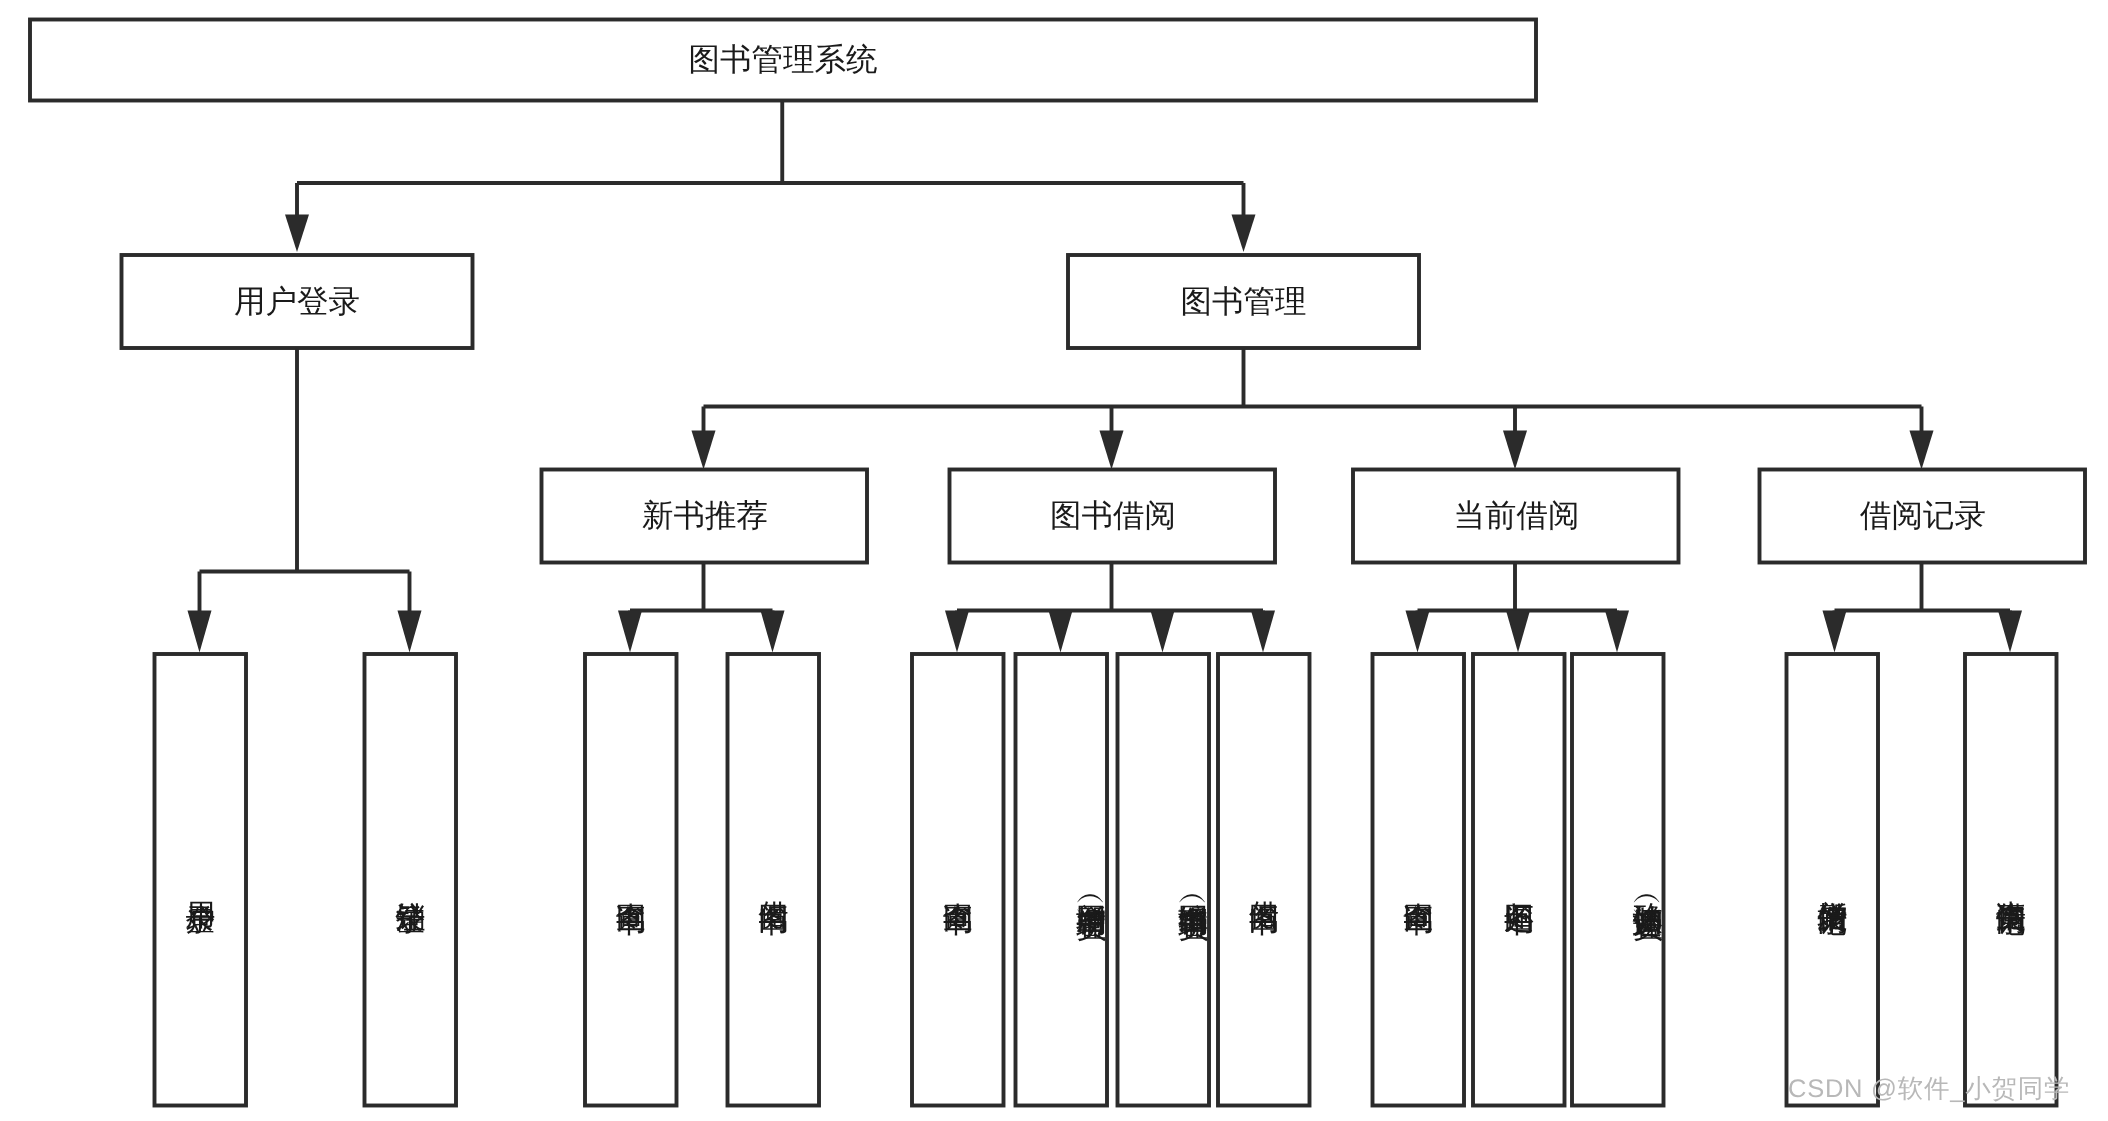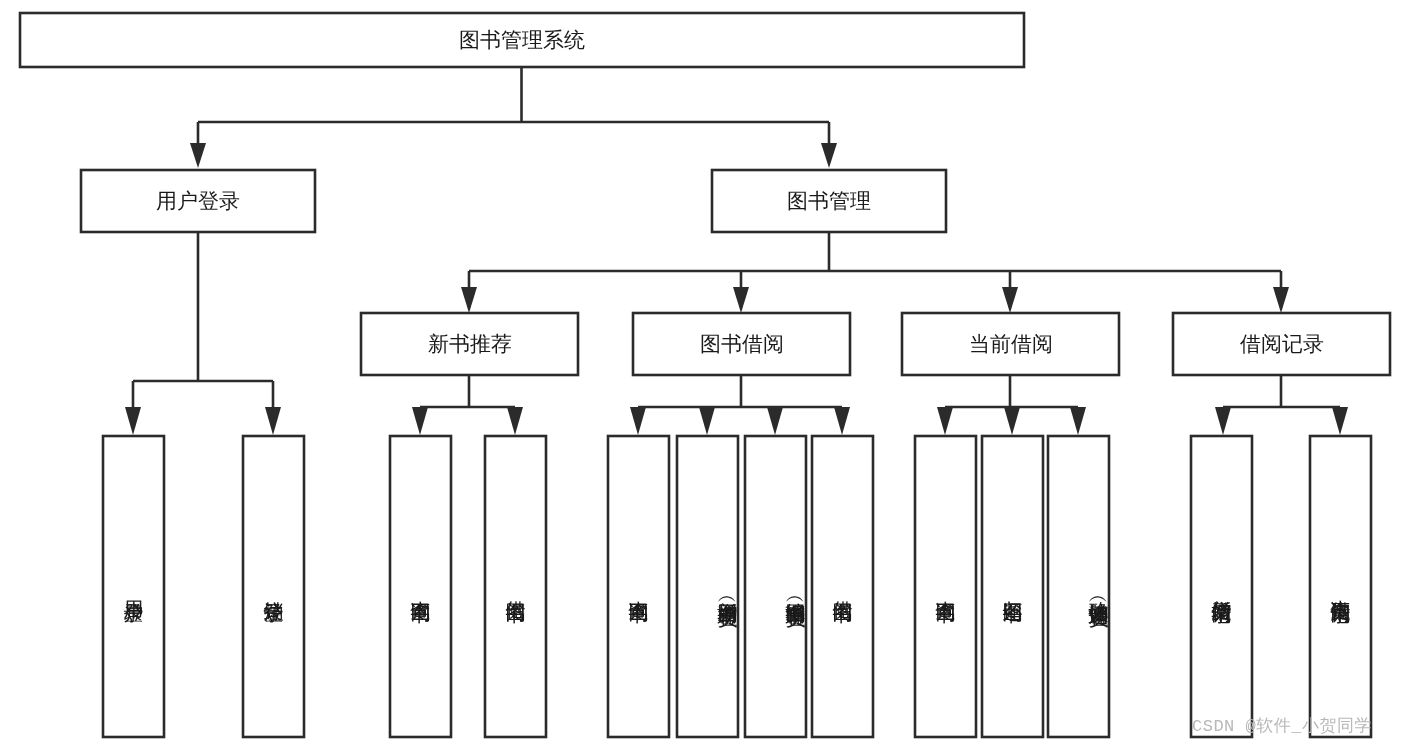--- a/index.html
+++ b/index.html
@@ -66,21 +66,21 @@
     justify-content: center;
     box-sizing: border-box;
     pointer-events: none;
     white-space: nowrap;
   }
   .node-label-v.centered {
     align-items: center;
   }
   .watermark {
     position: absolute;
-    font-family: Liberation Mono, monospace;
+    font-family: Liberation Sans, sans-serif;
     font-size: 17px;
     color: #b8b8b8;
     left: 1192px;
     top: 714px;
     white-space: nowrap;
     letter-spacing: 0.5px;
   }
 </style>
 </head>
 <body>

